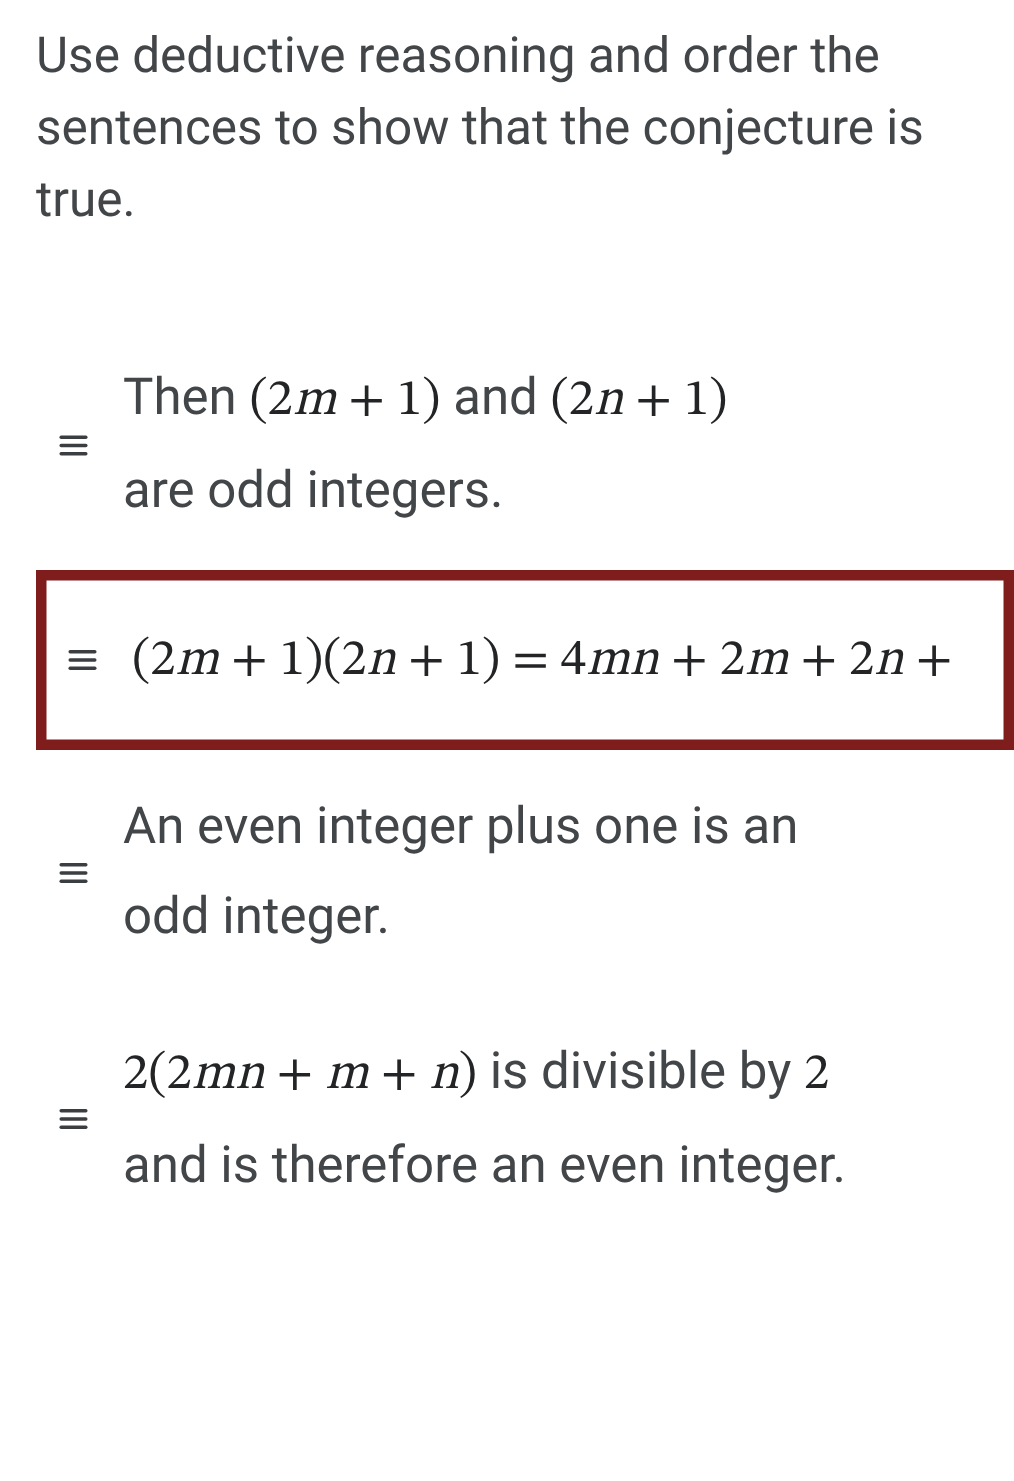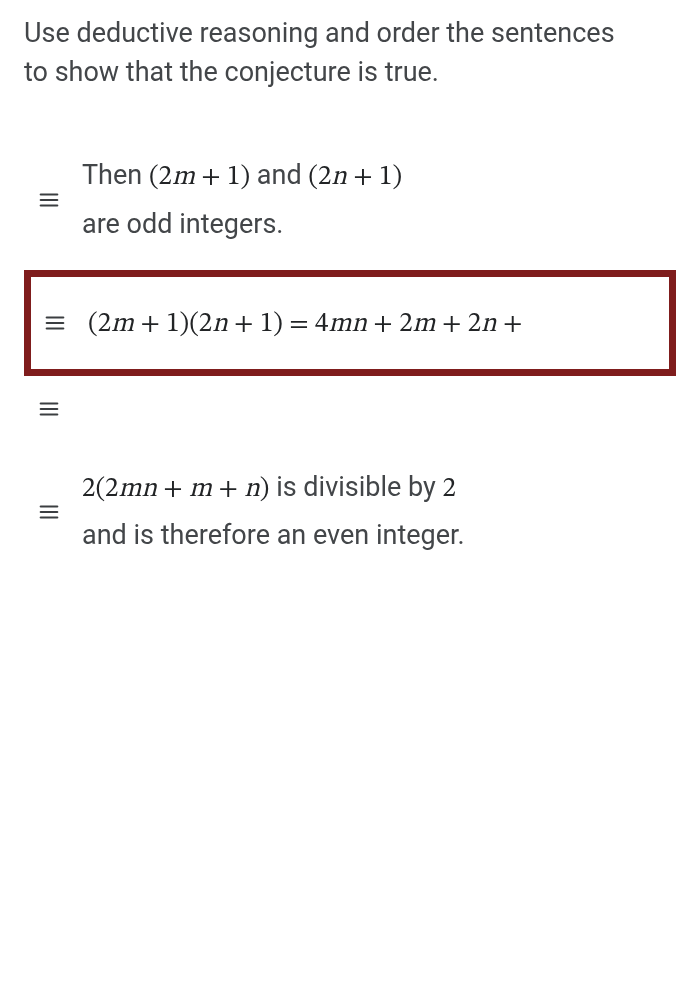--- a/index.html
+++ b/index.html
@@ -8,24 +8,24 @@
     width: 676px;
     background: #ffffff;
     font-family: -apple-system, BlinkMacSystemFont, "Segoe UI", Roboto, "Helvetica Neue", Arial, sans-serif;
     color: #3b3e41;
   }
   .page {
     padding: 14px 0 20px 24px;
     box-sizing: border-box;
   }
   .instructions {
-    font-size: 27px;
+    font-size: 33px;
     line-height: 1.45;
     color: #434649;
-    margin-bottom: 38px;
+    margin-bottom: 56px;
     max-width: 600px;
   }
   .list {
     display: flex;
     flex-direction: column;
     gap: 0;
   }
   .item {
     display: flex;
     align-items: center;
@@ -41,21 +41,21 @@
     flex: 0 0 auto;
     width: 30px;
     margin-right: 18px;
     display: flex;
     align-items: center;
     justify-content: center;
     color: #3b3e41;
   }
   .content {
     flex: 1 1 auto;
-    font-size: 27px;
+    font-size: 34px;
     line-height: 1.75;
     color: #434649;
     white-space: nowrap;
     overflow: hidden;
   }
   
   .math {
     font-family: "Cambria Math", "STIX Two Math", "Latin Modern Math", "Times New Roman", Times, serif;
     color: #222426;
   }
@@ -107,20 +107,21 @@
         <div class="content"><span class="mo math">(</span><span class="mn math">2</span><span class="mi math">m</span><span class="mo math"> + </span><span class="mn math">1</span><span class="mo math">)(</span><span class="mn math">2</span><span class="mi math">n</span><span class="mo math"> + </span><span class="mn math">1</span><span class="mo math">)</span><span class="mo math"> = </span><span class="mn math">4</span><span class="mi math">m</span><span class="mi math">n</span><span class="mo math"> + </span><span class="mn math">2</span><span class="mi math">m</span><span class="mo math"> + </span><span class="mn math">2</span><span class="mi math">n</span><span class="mo math"> +</span></div>
       </div>
       <div class="item">
         <div class="handle">
           <svg viewBox="0 0 24 24">
             <line x1="3" x2="21" y1="6" y2="6"></line>
             <line x1="3" x2="21" y1="12" y2="12"></line>
             <line x1="3" x2="21" y1="18" y2="18"></line>
           </svg>
         </div>
+        <div class="content"><span>An even integer plus one is an</span><br><span>odd integer.</span></div>
       </div>
       <div class="item">
         <div class="handle">
           <svg viewBox="0 0 24 24">
             <line x1="3" x2="21" y1="6" y2="6"></line>
             <line x1="3" x2="21" y1="12" y2="12"></line>
             <line x1="3" x2="21" y1="18" y2="18"></line>
           </svg>
         </div>
         <div class="content"><span class="mn math">2</span><span class="mo math">(</span><span class="mn math">2</span><span class="mi math">m</span><span class="mi math">n</span><span class="mo math"> + </span><span class="mi math">m</span><span class="mo math"> + </span><span class="mi math">n</span><span class="mo math">)</span><span> is divisible by </span><span class="mn math">2</span><br><span>and is therefore an even integer.</span></div>

